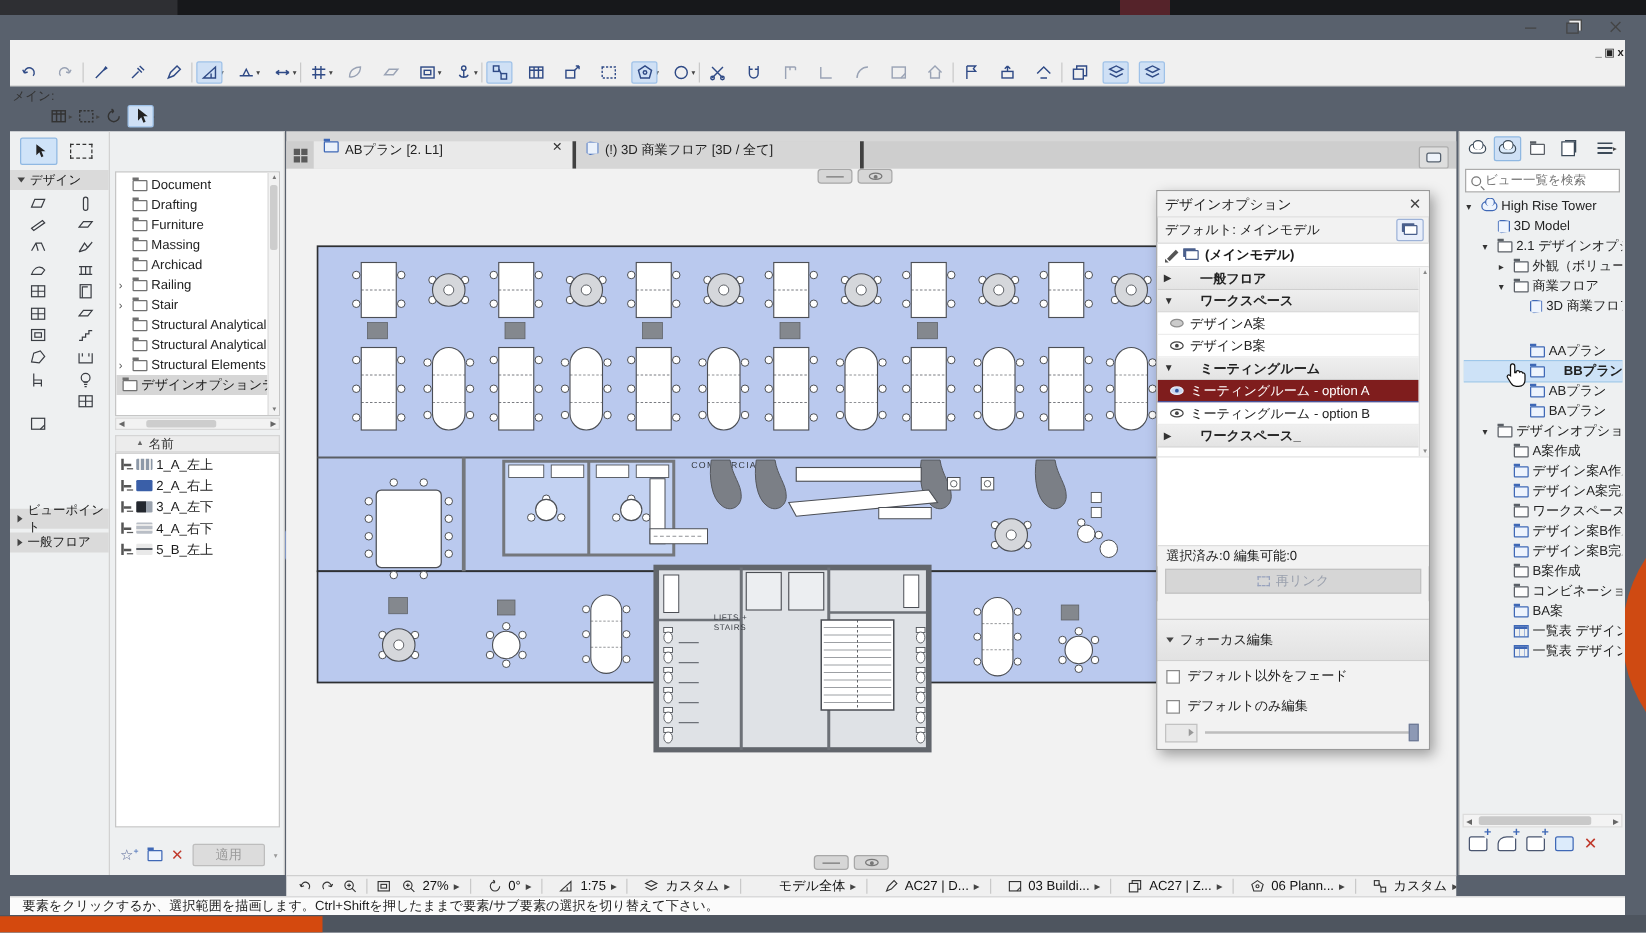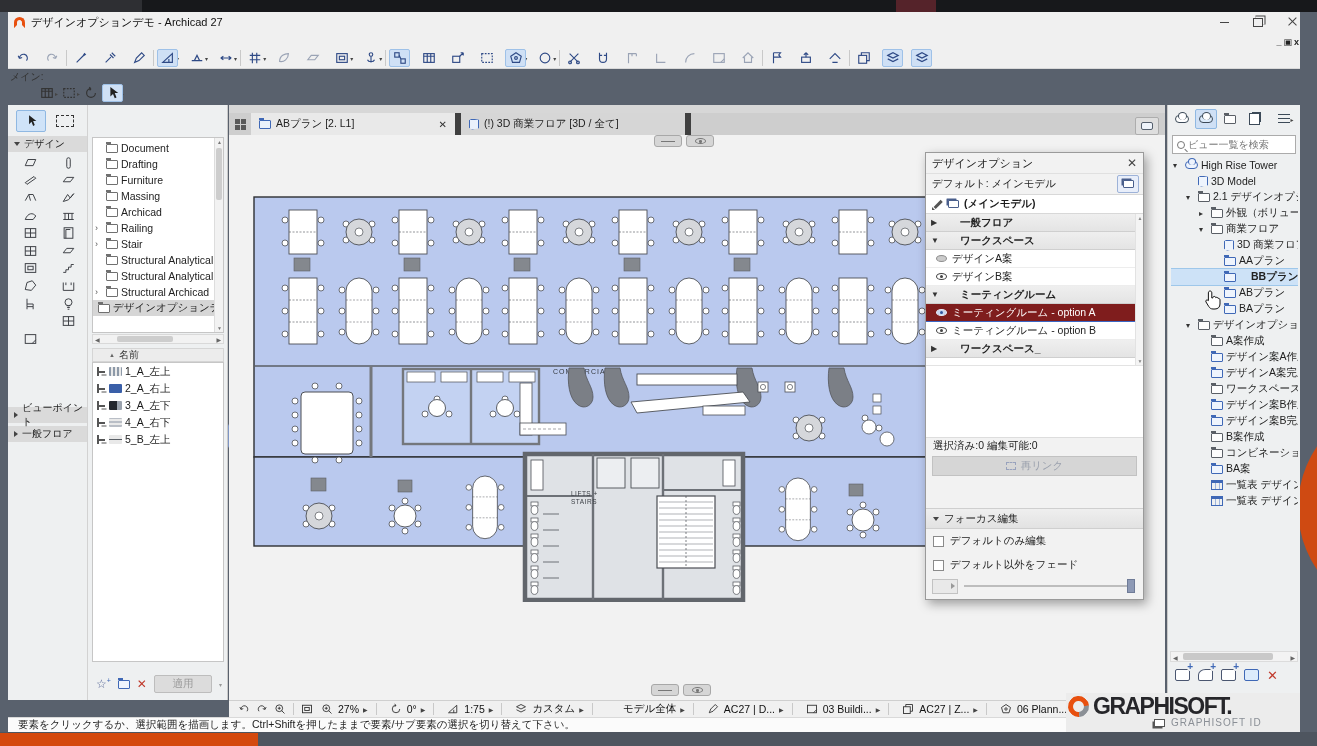--- a/index.html
+++ b/index.html
@@ -109,21 +109,21 @@
   .apply-dd { font-size:6px; color:#999; }
   .splitter-handle { position:absolute; left:228px; top:424px; width:7px; height:24px; background:#7e95c4; border-radius:2px; }
 
   
   .drawarea { position:absolute; left:229px; top:105px; width:936px; height:595px; background:#d7d7d7; }
   .tabbar { position:absolute; left:0; top:8px; width:936px; height:22px; background:#cecece; display:flex; align-items:flex-end; }
   .tab-grid-btn { width:22px; height:22px; display:flex; align-items:center; justify-content:center; }
   .tab-grid-btn i { width:11px; height:11px; background:
       linear-gradient(#5a5a5a 0 0) 0 0/5px 5px no-repeat, linear-gradient(#5a5a5a 0 0) 6px 0/5px 5px no-repeat,
       linear-gradient(#5a5a5a 0 0) 0 6px/5px 5px no-repeat, linear-gradient(#5a5a5a 0 0) 6px 6px/5px 5px no-repeat; }
-  .tab { height:22px; display:flex; align-items:center; gap:5px; padding:0 8px; font-size:10.5px; color:#222; border-right:6px solid #404040; }
+  .tab { height:22px; display:flex; align-items:flex-start; gap:5px; padding:0 8px; font-size:10.5px; color:#222; border-right:3px solid #404040; }
   .tab.active { background:#e9e9e9; width:210px; }
   .tab.inactive { background:#d6d6d6; width:230px; }
   .tab .x { margin-left:auto; font-size:10px; color:#333; font-weight:bold; }
   .fold-ico { width:12px; height:9px; background:#eaf1fb; border:1px solid #3f68b6; border-radius:1px; position:relative; flex:0 0 auto; }
   .fold-ico::before { content:""; position:absolute; left:-1px; top:-3px; width:5px; height:2px; background:#3f68b6; }
   .cube-ico { width:10px; height:11px; background:#eaf1fb; border:1px solid #3f68b6; clip-path:polygon(30% 0,100% 12%,100% 88%,30% 100%,0 85%,0 15%); flex:0 0 auto; }
   .tab-right-btn { margin-left:auto; margin-right:6px; width:24px; height:18px; border:1px solid #adadad; background:#dedede; border-radius:2px;
                    display:flex; align-items:center; justify-content:center; }
   .tab-right-btn i { width:12px; height:8px; border:1px solid #55606e; border-radius:2px; background:#eef3fa; }
   .canvas { position:absolute; left:0; top:30px; width:936px; height:565px; background:#f2f2f2; overflow:hidden; }
@@ -168,24 +168,24 @@
   .eye { width:11px; height:7px; border:1px solid #444; border-radius:50%; position:relative; flex:0 0 auto; }
   .eye-on::after { content:""; position:absolute; left:3.2px; top:1.2px; width:3px; height:3px; border-radius:50%; background:#444; }
   .eye-dim { background:#cbcbcb; border-color:#8e8e8e; }
   .prow.selected .eye { border-color:#e7edf9; background:#c9d6f0; }
   .prow.selected .eye::after { background:#31569f; }
   .pal-vsb { position:absolute; right:0; top:0; bottom:0; width:8px; background:#f4f4f4; border-left:1px solid #e2e2e2; }
   .pal-vsb .up,.pal-vsb .dn { position:absolute; left:0; width:8px; text-align:center; font-size:5px; color:#888; }
   .pal-vsb .up{top:1px;} .pal-vsb .dn{bottom:1px;}
   .pal-spacer { flex:1; background:#fff; }
   .pal-info { height:17px; display:flex; align-items:center; padding-left:7px; font-size:10.5px; color:#222; background:#f2f2f2; border-top:1px solid #ddd; }
-  .relink-btn { margin:2px 6px 18px 6px; height:20px; background:#d6d6d6; border:1px solid #c2c2c2;
+  .relink-btn { margin:2px 6px 6px 6px; height:20px; background:#d6d6d6; border:1px solid #c2c2c2;
                 display:flex; align-items:center; justify-content:center; gap:5px; color:#9aa0ad; font-size:10.5px; }
   .relink-ico { width:10px; height:8px; border:1px dashed #98a2bd; }
-  .focus-hdr { height:21px; background:linear-gradient(#efefef,#e2e2e2); border-top:1px solid #cfcfcf; border-bottom:1px solid #cfcfcf;
+  .focus-hdr { height:34px; background:linear-gradient(#efefef,#e2e2e2); border-top:1px solid #cfcfcf; border-bottom:1px solid #cfcfcf;
                display:flex; align-items:center; gap:5px; padding-left:7px; font-size:10.5px; color:#222; }
   .focus-hdr .tri { width:0;height:0;border-left:3.5px solid transparent;border-right:3.5px solid transparent;border-top:4.5px solid #444; }
   .cb-row { height:24px; display:flex; align-items:center; gap:6px; padding-left:7px; font-size:10.5px; background:#f2f2f2; }
   .cb { width:11px; height:11px; background:#fff; border:1px solid #8a8a8a; }
   .slider-row { height:22px; display:flex; align-items:center; gap:6px; padding:0 8px 4px 6px; background:#f2f2f2; }
   .spin { width:26px; height:15px; background:#e9e9e9; border:1px solid #c2c2c2; display:flex; align-items:center; justify-content:flex-end; padding-right:2px; }
   .spin i { width:0;height:0;border-top:3px solid transparent;border-bottom:3px solid transparent;border-left:4px solid #999; }
   .slider-track { flex:1; height:2px; background:#bdbdbd; position:relative; }
   .slider-thumb { position:absolute; right:0; top:-6px; width:8px; height:14px; background:#8d99b5; border:1px solid #6f7b97; }
 
@@ -411,24 +411,20 @@
 </svg>
 
 <div id="screen">
 
   <div class="strip-top"></div>
   <div class="strip-top-lite"></div>
   <div class="strip-top-red"></div>
   <div class="backdrop-right"></div>
   <div class="orange-blob"></div>
 
-  <div class="titlebar">
-    <span class="app-ico"></span>
-    <span class="t">デザインオプションデモ - Archicad 27</span>
-  </div>
   <div class="win-ctrls">
     <div class="wc-min"></div>
     <div class="wc-rest"></div>
     <div class="wc-close"></div>
   </div>
   <nav class="menubar">
 
   <span></span>
       <span></span>
       <span></span>
@@ -950,21 +946,21 @@
             <span>Structural Analytical</span>
           </div>
           <div class="fav-row">
             <span class="arr"></span>
             <span class="icn icn-folder"></span>
             <span>Structural Analytical</span>
           </div>
           <div class="fav-row">
             <span class="arr">›</span>
             <span class="icn icn-folder"></span>
-            <span>Structural Archicad</span>
+            <span>Structural Elements</span>
           </div>
           <div class="fav-row selected">
             <span class="arr"></span>
             <span class="icn icn-folder"></span>
             <span>デザインオプションデモ</span>
           </div>
         </div>
       <div class="vsb">
         <div class="up">▲</div>
           <div class="thumb"></div>
@@ -1357,25 +1353,25 @@
       <span class="relink-ico"></span>
       <span>再リンク</span>
     </div>
     <div style="height:14px;background:#f2f2f2"></div>
     <div class="focus-hdr">
       <span class="tri"></span>
         <span>フォーカス編集</span>
     </div>
     <div class="cb-row">
       <span class="cb"></span>
-      <span>デフォルトのみ編集</span>
+      <span>デフォルト以外をフェード</span>
     </div>
     <div class="cb-row">
       <span class="cb"></span>
-      <span>デフォルト以外をフェード</span>
+      <span>デフォルトのみ編集</span>
     </div>
     <div class="slider-row">
       <span class="spin">
           <i></i>
         </span>
       <span class="slider-track">
           <span class="slider-thumb"></span>
         </span>
     </div>
   </div>
@@ -1430,21 +1426,21 @@
         <div class="nav-row" style="padding-left: 28px;">
           <span class="arr">▾</span>
           <span class="icn icn-folder-dark"></span>
           <span class="lab">商業フロア</span>
         </div>
         <div class="nav-row" style="padding-left: 41px;">
           <span class="arr"></span>
           <span class="icn icn-3d"></span>
           <span class="lab">3D 商業フロア</span>
         </div>
-        <div class="nav-row" style="padding-left: 41px;">
+        <div class="nav-row" style="padding-left: 41px; margin-top: 20px;">
           <span class="arr"></span>
           <span class="icn icn-folder-blue"></span>
           <span class="lab">AAプラン</span>
         </div>
         <div class="nav-row selected" style="padding-left: 41px;">
           <span class="arr"></span>
           <span class="icn icn-folder-blue"></span>
           <span class="lab">BBプラン</span>
         </div>
         <div class="nav-row" style="padding-left: 41px;">
@@ -1663,24 +1659,14 @@
       </span>
   </div>
 
   <div class="statusbar">
     <span>要素をクリックするか、選択範囲を描画します。Ctrl+Shiftを押したままで要素/サブ要素の選択を切り替えて下さい。</span>
   </div>
 
   <div class="strip-bottom"></div>
   <div class="orange-wedge"></div>
 
-  <div class="gs-logo">
-    <div class="gs-row1">
-      <span class="gmark"></span>
-      <span class="gs-text">GRAPHISOFT.</span>
-    </div>
-    <div class="gs-row2">
-      <span class="gsid-ico"></span>
-      <span class="gs-id">GRAPHISOFT ID</span>
-    </div>
-  </div>
 
 </div>
 
 </body></html>

